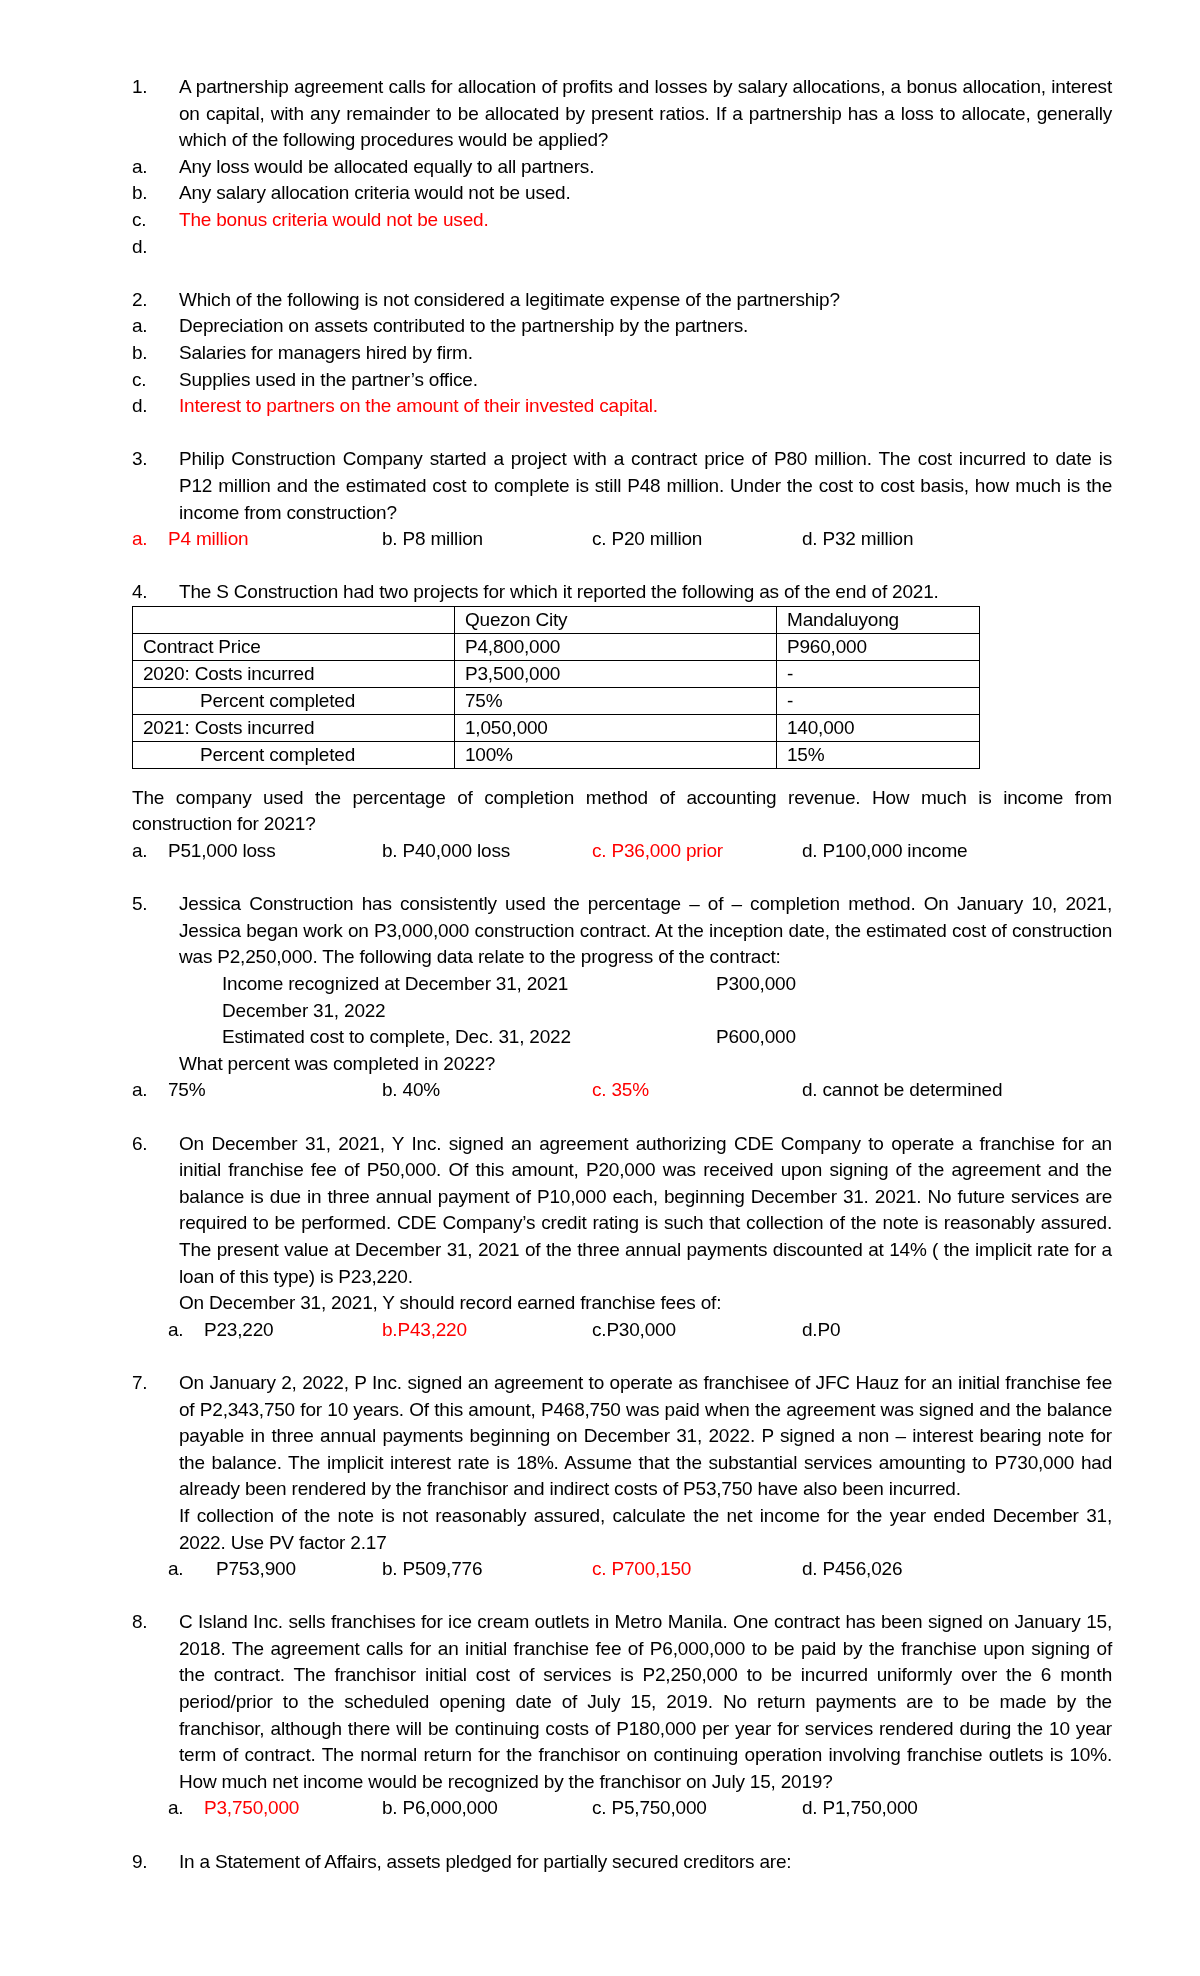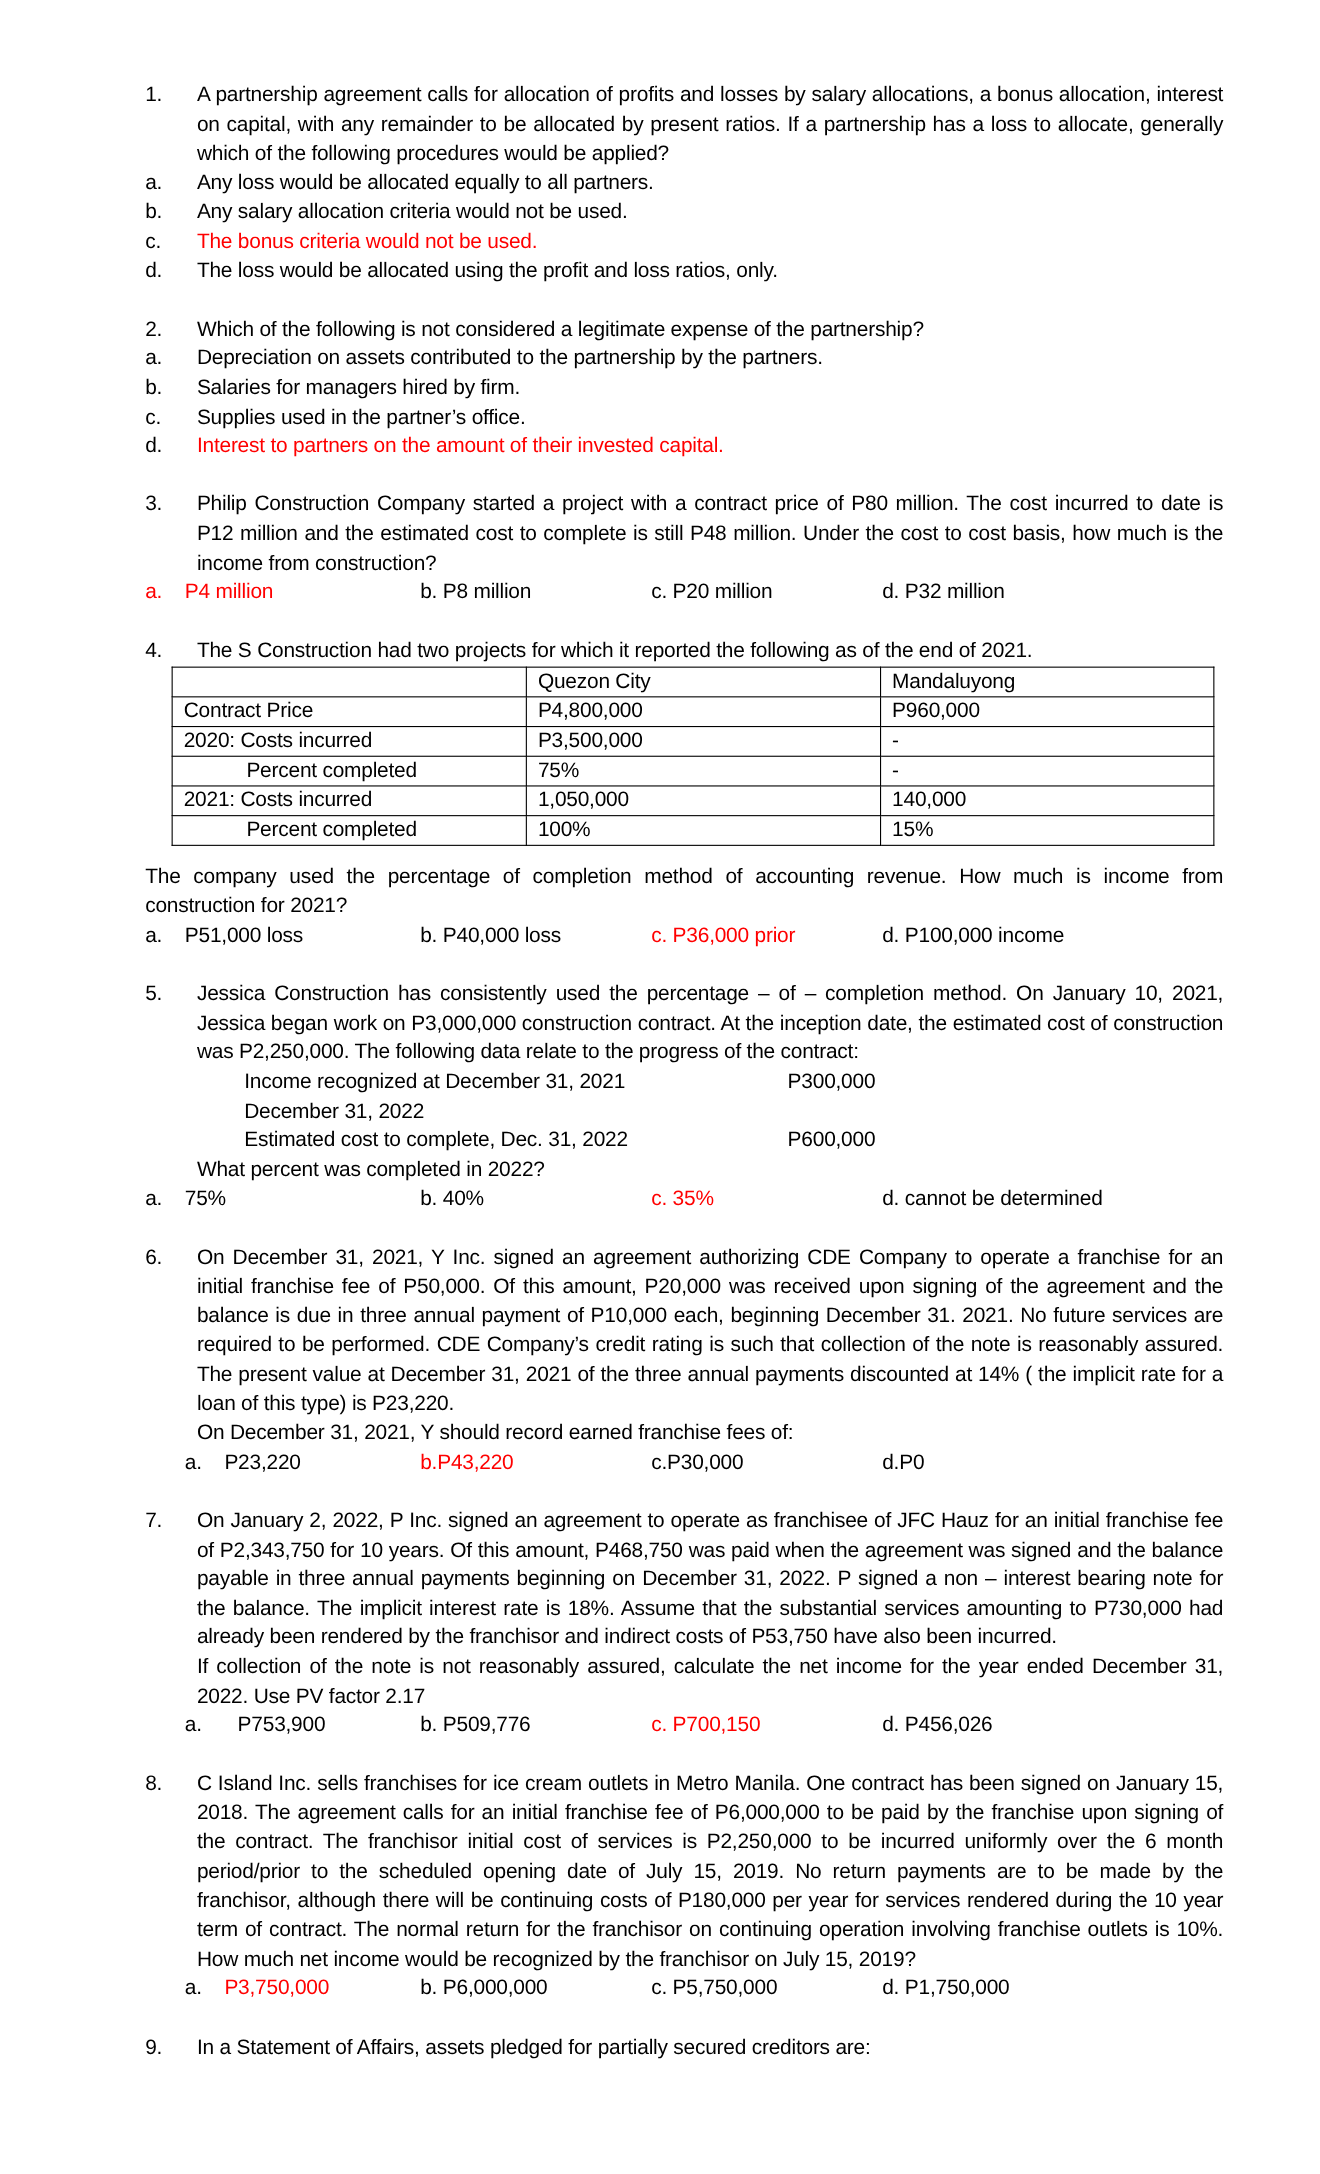--- a/index.html
+++ b/index.html
@@ -10,21 +10,21 @@
   }
   .page { position: absolute; left: 132px; top: 74px; width: 980px; }
   .line { position: relative; height: 26.6px; line-height: 26.6px; white-space: nowrap; }
   .wrap { position: relative; line-height: 26.6px; text-align: justify; }
   .num { position: absolute; left: 0; }
   .body { margin-left: 47px; text-align: justify; text-align-last: left; }
   .red { color: #ff0000; }
   .gap { height: 26.6px; }
   .opts { position: relative; height: 26.6px; line-height: 26.6px; white-space: nowrap; }
   .opt { position: absolute; }
-  table.proj { border-collapse: collapse; margin-left: 24px; width: 948px; font-size: 19px; }
+  table.proj { border-collapse: collapse; width: 848px; font-size: 19px; }
   table.proj td { border: 1.5px solid #000; height: 26px; line-height: 25px; padding: 0 0 0 10px; }
   table.proj td.c0 { width: 311px; }
   table.proj td.c1 { width: 311px; }
   td.ind { padding-left: 67px !important; }
   .sub { position: relative; height: 26.6px; line-height: 26.6px; white-space: nowrap; }
   .sub .lbl { position: absolute; left: 90px; }
   .sub .val { position: absolute; left: 584px; }
 </style>
 </head>
 <body>
@@ -32,21 +32,21 @@
 <div class="page">
 
   <div>
     <div class="wrap">
       <span class="num">1.</span>
       <div class="body">A partnership agreement calls for allocation of profits and losses by salary allocations, a bonus allocation, interest on capital, with any remainder to be allocated by present ratios. If a partnership has a loss to allocate, generally which of the following procedures would be applied?</div>
     </div>
     <div class="line"><span class="num">a.</span><span class="body">Any loss would be allocated equally to all partners.</span></div>
     <div class="line"><span class="num">b.</span><span class="body">Any salary allocation criteria would not be used.</span></div>
     <div class="line"><span class="num">c.</span><span class="body red">The bonus criteria would not be used.</span></div>
-    <div class="line"><span class="num">d.</span><span class="body">The loss would be allocated using the profit and loss ratios, only.</span></div>
+    <div class="line"><span class="num">d.</span></div>
   </div>
   <div class="gap"></div>
 
   <div>
     <div class="line">
       <span class="num">2.</span>
       <span class="body">Which of the following is not considered a legitimate expense of the partnership?</span>
     </div>
     <div class="line"><span class="num">a.</span><span class="body">Depreciation on assets contributed to the partnership by the partners.</span></div>
     <div class="line"><span class="num">b.</span><span class="body">Salaries for managers hired by firm.</span></div>

